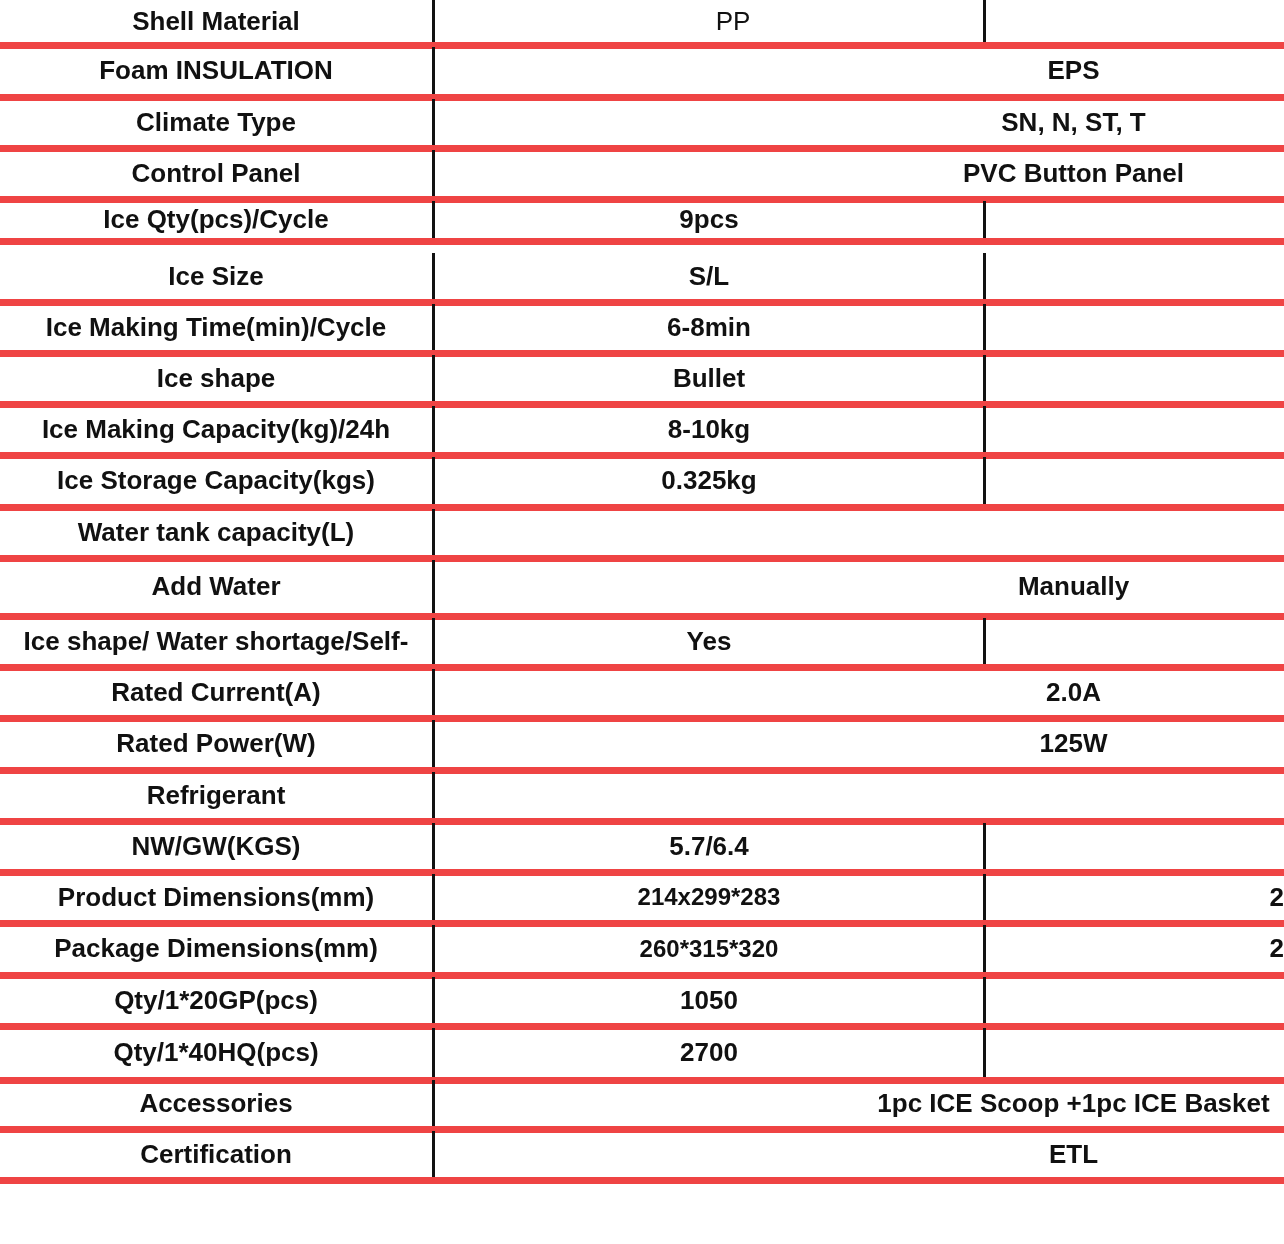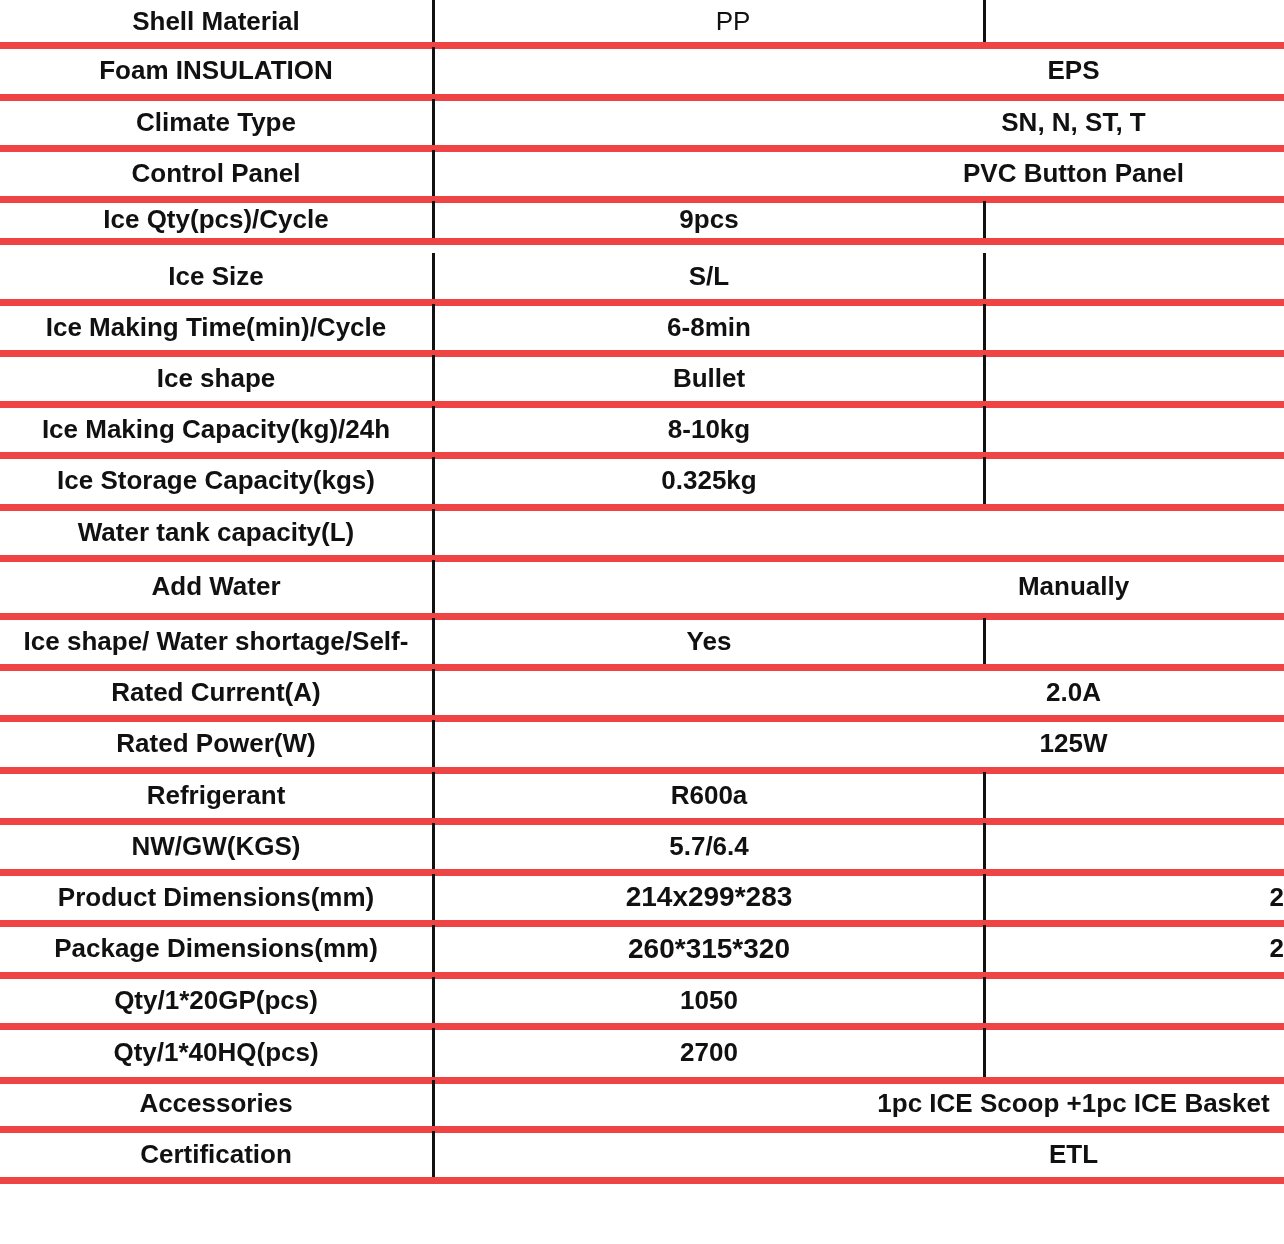--- a/index.html
+++ b/index.html
@@ -5,21 +5,21 @@
   html, body { margin:0; padding:0; background:#fff; }
   body { width:1284px; height:1244px; position:relative; overflow:hidden; font-family:"Liberation Sans", sans-serif; color:#111; }
   .row { position:absolute; left:0; width:1284px; border-bottom:7px solid #ef4444; box-sizing:border-box; }
   .cell { position:absolute; top:0; bottom:0; display:flex; align-items:center; justify-content:center; font-weight:bold; font-size:26px; white-space:nowrap; overflow:hidden; }
   .label { left:0; width:435px; border-right:3px solid #111; box-sizing:border-box; }
   .v1 { left:435px; width:551px; }
   .v1.split { border-right:3px solid #111; box-sizing:border-box; }
   .v2 { left:986px; width:298px; justify-content:flex-end; padding-right:0; box-sizing:border-box; }
   .merged { left:435px; width:1277px; }
   .normal { font-weight:normal;padding-left:48px; }
-  .small { font-size:28px; }
+  .small { font-size:24px; }
 </style>
 </head>
 <body>
 
 <div id="table">
     <div class="row" style="top: 0px; height: 49px;">
       <div class="cell label">Shell  Material</div>
       <div class="cell v2"></div>
       <div class="cell v1 split normal">PP</div>
     </div>
@@ -82,21 +82,20 @@
       <div class="cell label">Rated Current(A)</div>
       <div class="cell merged">2.0A</div>
     </div>
     <div class="row" style="top: 720px; height: 54px;">
       <div class="cell label">Rated Power(W)</div>
       <div class="cell merged">125W</div>
     </div>
     <div class="row" style="top: 772px; height: 53px;">
       <div class="cell label">Refrigerant</div>
       <div class="cell v2"></div>
-      <div class="cell v1 split">R600a</div>
     </div>
     <div class="row" style="top: 823px; height: 53px;">
       <div class="cell label">NW/GW(KGS)</div>
       <div class="cell v2"></div>
       <div class="cell v1 split">5.7/6.4</div>
     </div>
     <div class="row" style="top: 874px; height: 53px;">
       <div class="cell label">Product Dimensions(mm)</div>
       <div class="cell v2">2</div>
       <div class="cell v1 split small">214x299*283</div>

